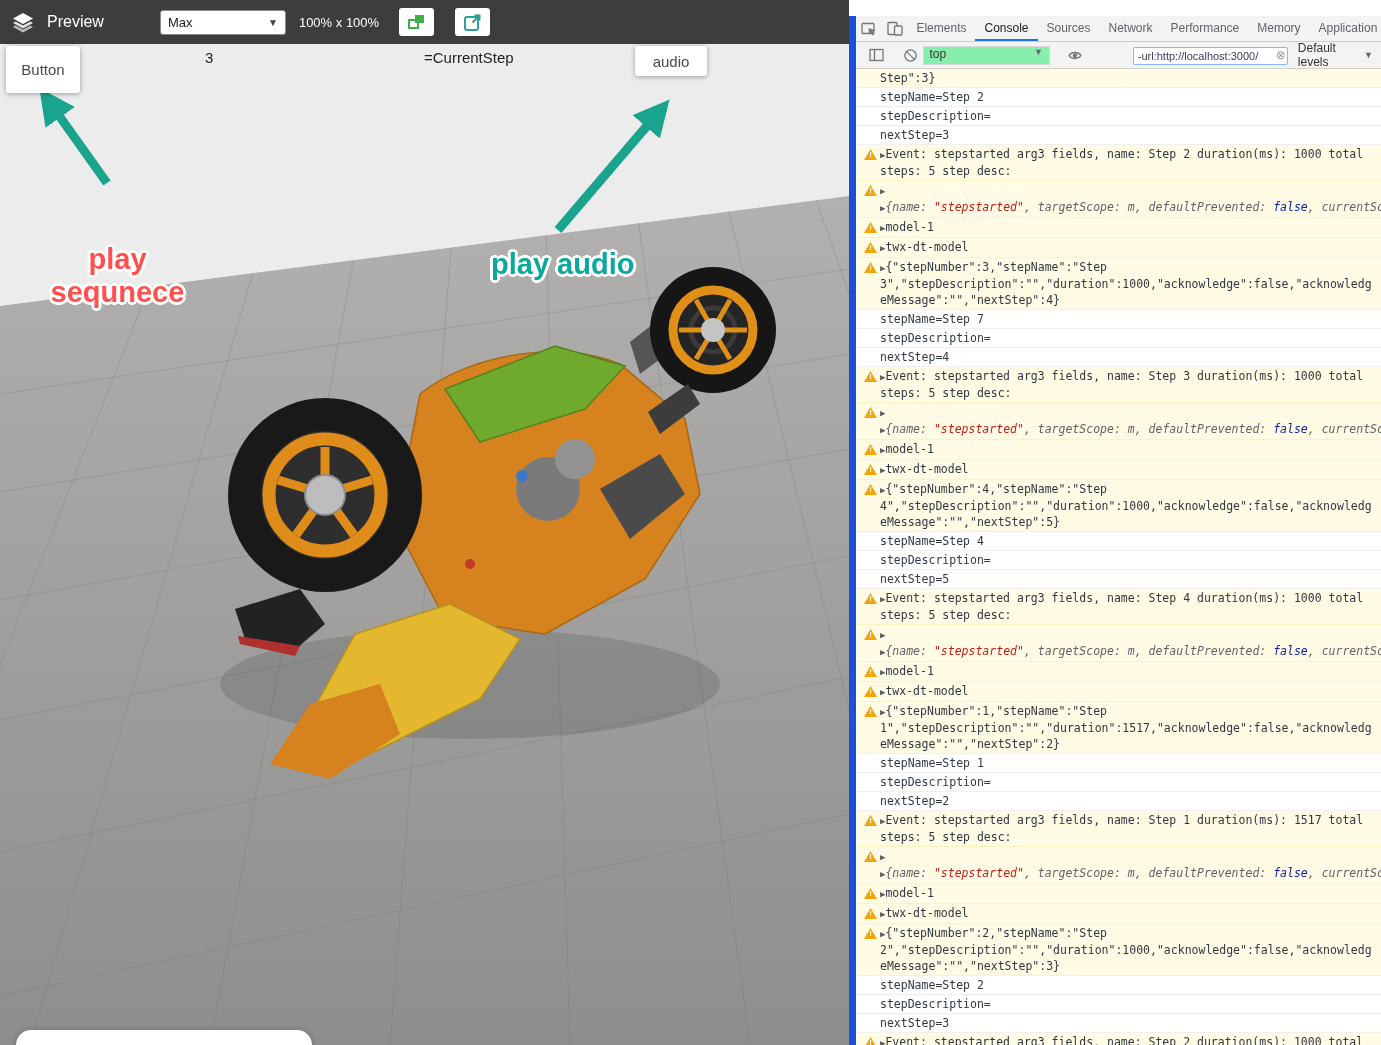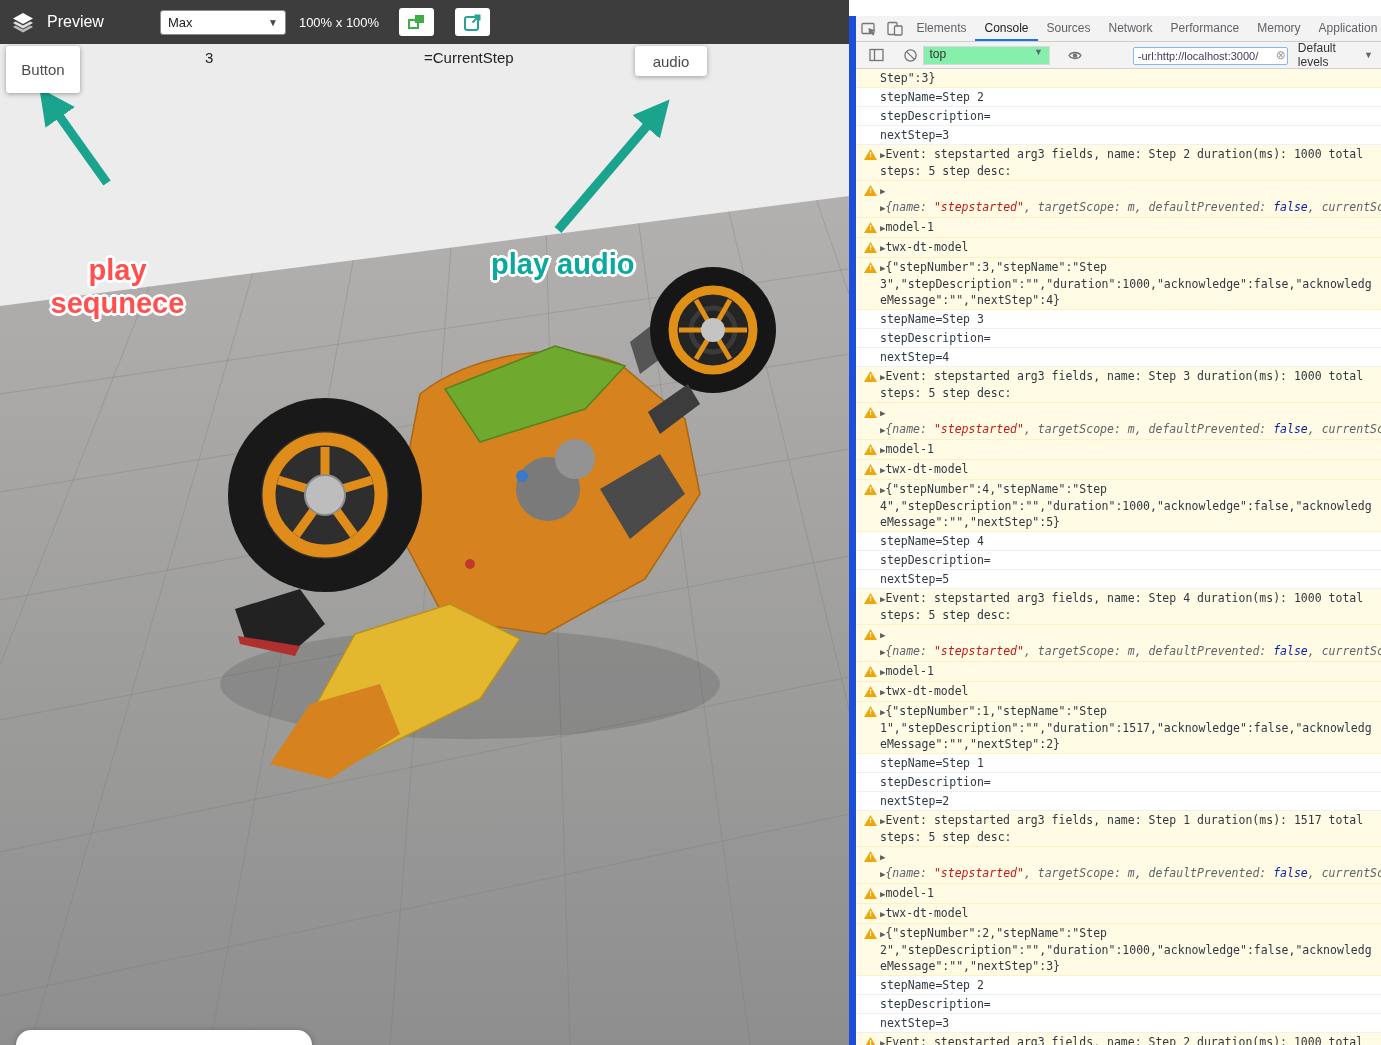--- a/index.html
+++ b/index.html
@@ -28,21 +28,21 @@
     display:flex; align-items:center; justify-content:center; }
   #btn-button { left:6px; top:46px; width:74px; height:47px; }
   #btn-audio  { left:635px; top:46px; width:72px; height:30px;justify-content:center; }
   .canvas-label { position:absolute; top:48px; color:#222; font-size:15px; line-height:20px; }
   #lbl-step { left:205px; }
   #lbl-binding { left:424px; }
 
   .outline-text { position:absolute; font-weight:bold; line-height:33px;
     text-shadow:-2px -2px 0 #fff, 2px -2px 0 #fff, -2px 2px 0 #fff, 2px 2px 0 #fff,
       0 -3px 0 #fff, 0 3px 0 #fff, -3px 0 0 #fff, 3px 0 0 #fff; }
-  #ann-seq { left:30px; top:254px; width:175px; text-align:center;
+  #ann-seq { left:30px; top:243px; width:175px; text-align:center;
     color:#ff5050; font-size:29px; }
   #ann-audio { left:491px; top:248px; color:#0ca89e; font-size:29px; }
 
   .bottom-popup { position:absolute; left:16px; top:1030px; width:296px; height:30px;
     background:#fff; border-radius:15px; box-shadow:0 1px 6px rgba(0,0,0,.3); }
 
   
   .devtools { position:absolute; left:849px; top:16px; width:532px; height:1045px;
     background:#fff; border-left:7px solid #1d4ed8; display:flex; flex-direction:column; }
   .dt-tabbar { height:26px; background:#f3f3f3; border-bottom:1px solid #ccc;
@@ -283,21 +283,21 @@
       <div class="crow warn wrap"><span class="sg-plain">Step":3}</span></div>
       <div class="crow log wrap"><span class="sg-plain">stepName=Step 2</span></div>
       <div class="crow log wrap"><span class="sg-plain">stepDescription=</span></div>
       <div class="crow log wrap"><span class="sg-plain">nextStep=3</span></div>
       <div class="crow warn wrap"><span class="warn-icon">!</span><span class="sg-arrow">▶</span><span class="sg-plain">Event: stepstarted arg3 fields, name: Step 2 duration(ms): 1000 total steps: 5 step desc:</span></div>
       <div class="crow warn pre"><span class="warn-icon">!</span><span class="sg-arrow">▶</span><span class="sg-plain">
 </span><span class="sg-arrow">▶</span><span class="sg-obj">{name: </span><span class="sg-str">"stepstarted"</span><span class="sg-obj">, targetScope: m, defaultPrevented: </span><span class="sg-kw">false</span><span class="sg-obj">, currentScope.</span></div>
       <div class="crow warn wrap"><span class="warn-icon">!</span><span class="sg-arrow">▶</span><span class="sg-plain">model-1</span></div>
       <div class="crow warn wrap"><span class="warn-icon">!</span><span class="sg-arrow">▶</span><span class="sg-plain">twx-dt-model</span></div>
       <div class="crow warn wrap"><span class="warn-icon">!</span><span class="sg-arrow">▶</span><span class="sg-plain">{"stepNumber":3,"stepName":"Step 3","stepDescription":"","duration":1000,"acknowledge":false,"acknowledgeMessage":"","nextStep":4}</span></div>
-      <div class="crow log wrap"><span class="sg-plain">stepName=Step 3</span></div>
+      <div class="crow log wrap"><span class="sg-plain">stepName=Step 7</span></div>
       <div class="crow log wrap"><span class="sg-plain">stepDescription=</span></div>
       <div class="crow log wrap"><span class="sg-plain">nextStep=4</span></div>
       <div class="crow warn wrap"><span class="warn-icon">!</span><span class="sg-arrow">▶</span><span class="sg-plain">Event: stepstarted arg3 fields, name: Step 3 duration(ms): 1000 total steps: 5 step desc:</span></div>
       <div class="crow warn pre"><span class="warn-icon">!</span><span class="sg-arrow">▶</span><span class="sg-plain">
 </span><span class="sg-arrow">▶</span><span class="sg-obj">{name: </span><span class="sg-str">"stepstarted"</span><span class="sg-obj">, targetScope: m, defaultPrevented: </span><span class="sg-kw">false</span><span class="sg-obj">, currentScope.</span></div>
       <div class="crow warn wrap"><span class="warn-icon">!</span><span class="sg-arrow">▶</span><span class="sg-plain">model-1</span></div>
       <div class="crow warn wrap"><span class="warn-icon">!</span><span class="sg-arrow">▶</span><span class="sg-plain">twx-dt-model</span></div>
       <div class="crow warn wrap"><span class="warn-icon">!</span><span class="sg-arrow">▶</span><span class="sg-plain">{"stepNumber":4,"stepName":"Step 4","stepDescription":"","duration":1000,"acknowledge":false,"acknowledgeMessage":"","nextStep":5}</span></div>
       <div class="crow log wrap"><span class="sg-plain">stepName=Step 4</span></div>
       <div class="crow log wrap"><span class="sg-plain">stepDescription=</span></div>

